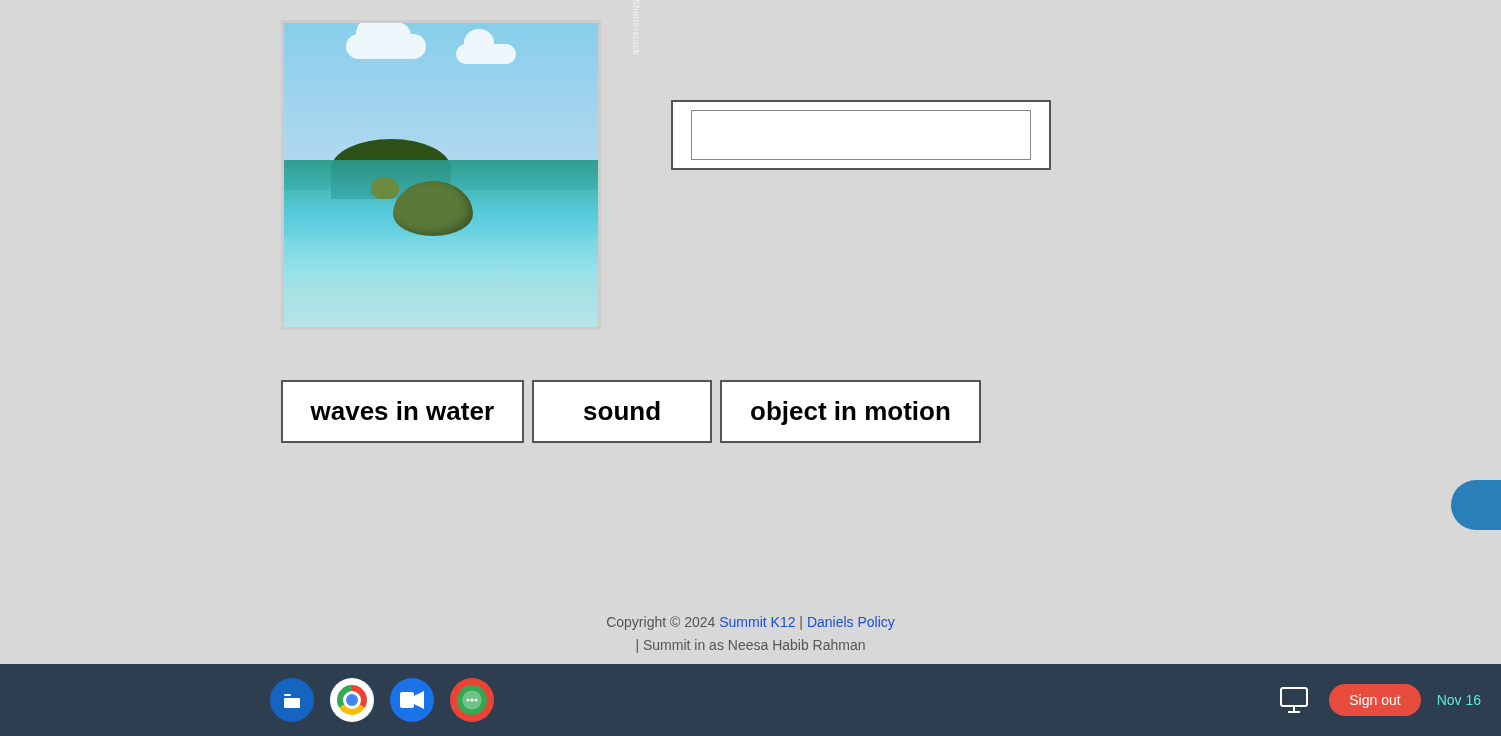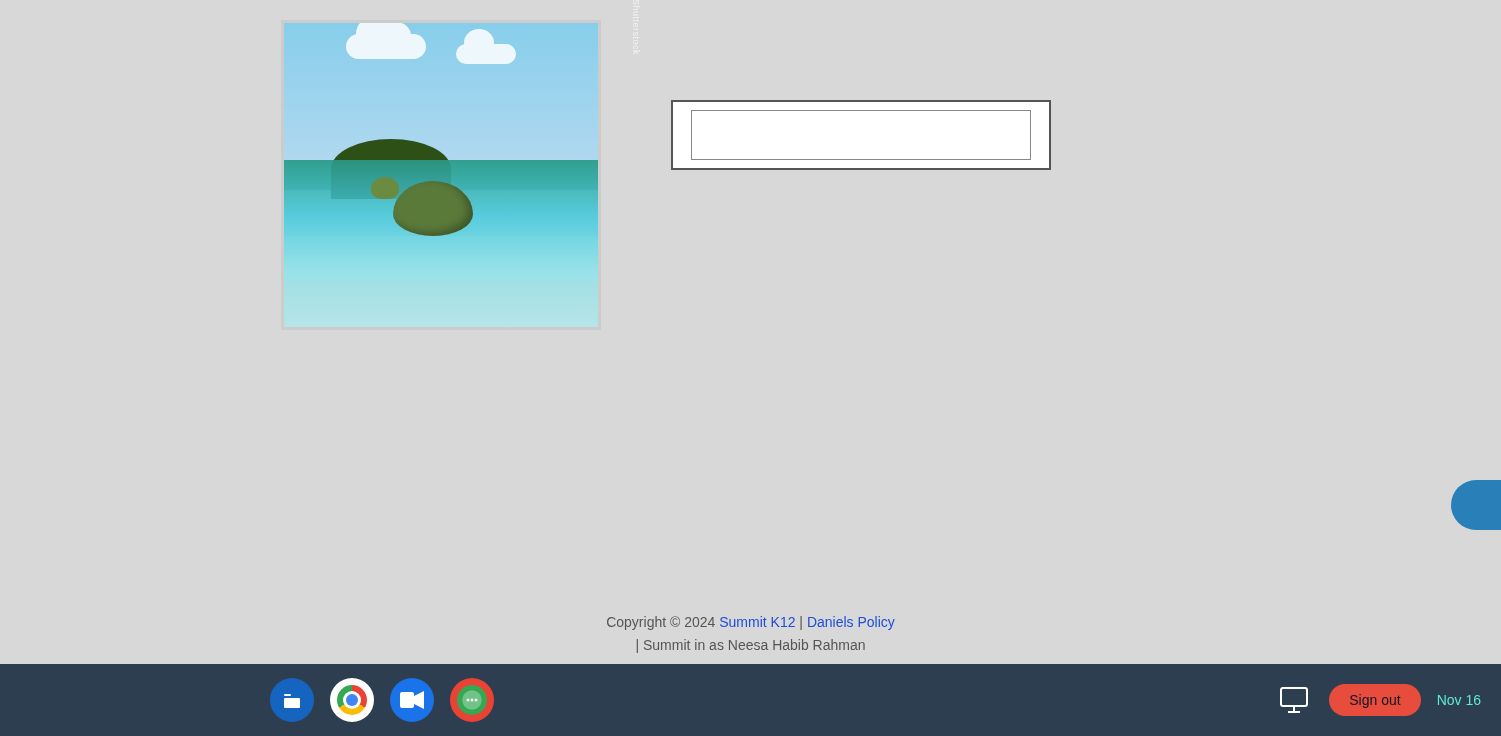--- a/index.html
+++ b/index.html
@@ -267,21 +267,21 @@
     .taskbar-monitor-icon {
       width: 38px;
       height: 38px;
       display: flex;
       align-items: center;
       justify-content: center;
     }
 
     .sign-out-btn {
       background: #e74c3c;
-      color: #0f172a;
+      color: #ffffff;
       border: none;
       border-radius: 20px;
       padding: 8px 20px;
       font-size: 14px;
       cursor: pointer;
       font-weight: 500;
     }
 
     .taskbar-date {
       color: #5eead4;
@@ -391,20 +391,25 @@
       </div>
 
       <div class="answer-box-area">
         <div class="answer-box">
           <div class="answer-box-inner"></div>
         </div>
       </div>
 
     </div>
 
+    <div class="choices-row">
+      <button class="choice-btn">waves in water</button>
+      <button class="choice-btn">sound</button>
+      <button class="choice-btn">object in motion</button>
+    </div>
 
   </div>
 
 </div>
 
 <div class="footer">
   <span>Copyright © 2024</span>
   <a href="#">Summit K12</a>
   <span>|</span>
   <a href="#">Daniels Policy</a>

